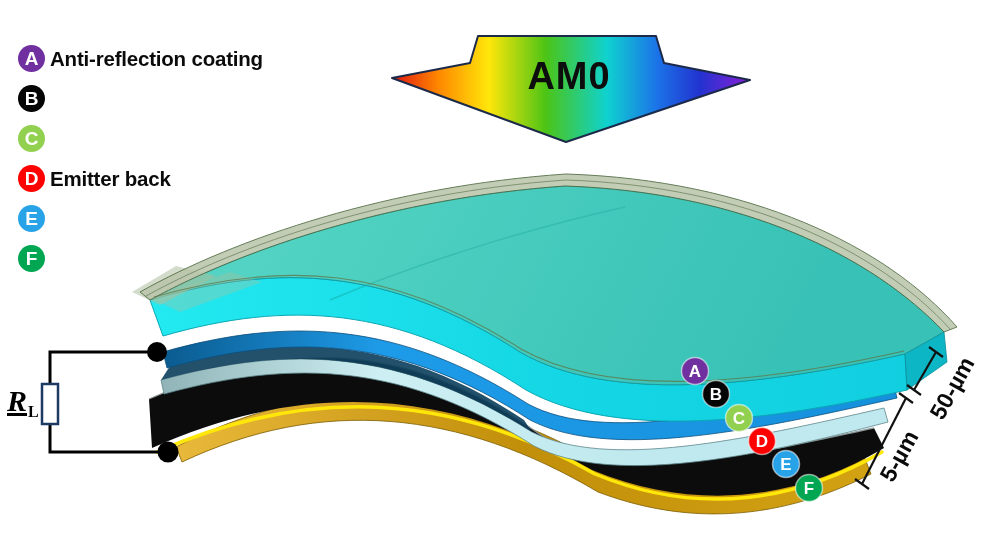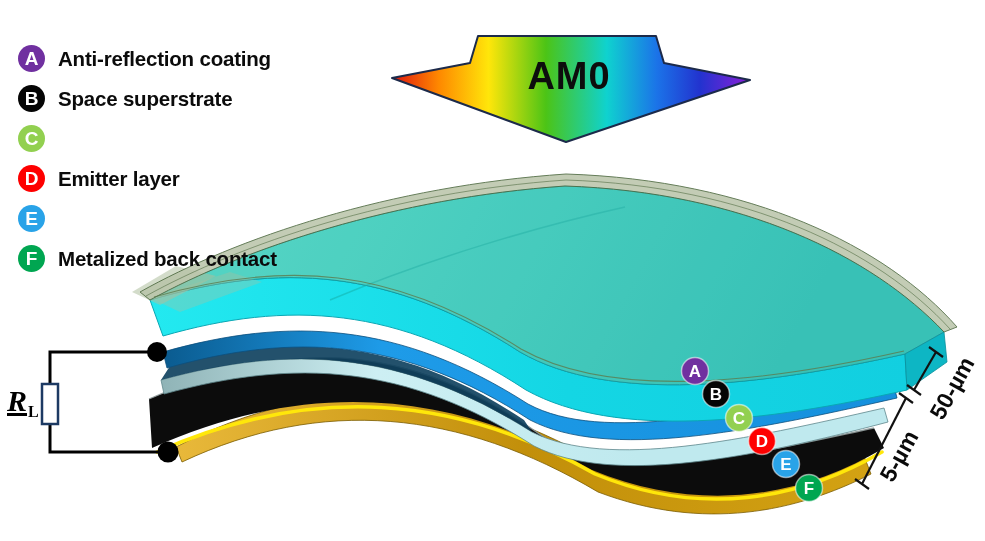--- a/index.html
+++ b/index.html
@@ -3,21 +3,21 @@
 <meta charset="utf-8">
 <style>
   html,body{margin:0;padding:0;background:#fff;}
   .stage{position:relative;width:985px;height:541px;background:#ffffff;overflow:hidden;
          font-family:"Liberation Sans",sans-serif;}
   svg{position:absolute;left:0;top:0;}
   .legend{position:absolute;left:18px;top:45px;z-index:5;}
   .legend-row{display:flex;align-items:center;height:27px;margin-bottom:13px;}
   .badge{width:27px;height:27px;border-radius:50%;color:#fff;font-weight:bold;font-size:19px;
          line-height:27px;text-align:center;flex:0 0 27px;}
-  .legend-label{margin-left:13px;font-weight:bold;font-size:20.5px;color:#0b0b0b;
+  .legend-label{margin-left:5px;font-weight:bold;font-size:20.5px;color:#0b0b0b;
                 letter-spacing:-0.2px;white-space:nowrap;}
   .rl-label{position:absolute;left:7px;top:384px;z-index:5;color:#000;
             font-family:"Liberation Serif",serif;font-weight:bold;font-style:italic;font-size:30px;text-decoration:underline;}
   .rl-label sub{font-style:normal;font-size:16px;vertical-align:-6px;margin-left:1px;}
   .dim-text{font-weight:bold;font-size:23px;fill:#0a0a0a;font-family:"Liberation Sans",sans-serif;}
   .marker-letter{font-weight:bold;font-size:17px;fill:#ffffff;font-family:"Liberation Sans",sans-serif;
                  text-anchor:middle;}
   .am0-text{font-weight:bold;font-size:38px;fill:#0d0d0d;letter-spacing:1px;
             font-family:"Liberation Sans",sans-serif;text-anchor:middle;}
 </style>
@@ -26,35 +26,33 @@
 
 <div class="stage">
 
   <div class="legend">
     <div class="legend-row">
       <div class="badge" style="background: rgb(112, 48, 160);">A</div>
       <div class="legend-label">Anti-reflection coating</div>
     </div>
     <div class="legend-row">
       <div class="badge" style="background: rgb(5, 5, 5);">B</div>
-      <div class="legend-label">Space superstrate</div>
     </div>
     <div class="legend-row">
       <div class="badge" style="background: rgb(146, 208, 80);">C</div>
     </div>
     <div class="legend-row">
       <div class="badge" style="background: rgb(254, 0, 0);">D</div>
-      <div class="legend-label">Emitter layer</div>
+      <div class="legend-label">Emitter back</div>
     </div>
     <div class="legend-row">
       <div class="badge" style="background: rgb(41, 163, 232);">E</div>
     </div>
     <div class="legend-row">
       <div class="badge" style="background: rgb(0, 166, 81);">F</div>
-      <div class="legend-label">Metalized back contact</div>
     </div>
   </div>
 
   <div class="rl-label"><span>R</span><sub>L</sub></div>
 
   <svg width="985" height="541" viewBox="0 0 985 541">
     <defs>
       <linearGradient id="rainbow" x1="392" y1="0" x2="750" y2="0" gradientUnits="userSpaceOnUse">
         <stop offset="0" stop-color="#e0150e"></stop>
         <stop offset="0.13" stop-color="#fe8800"></stop>

